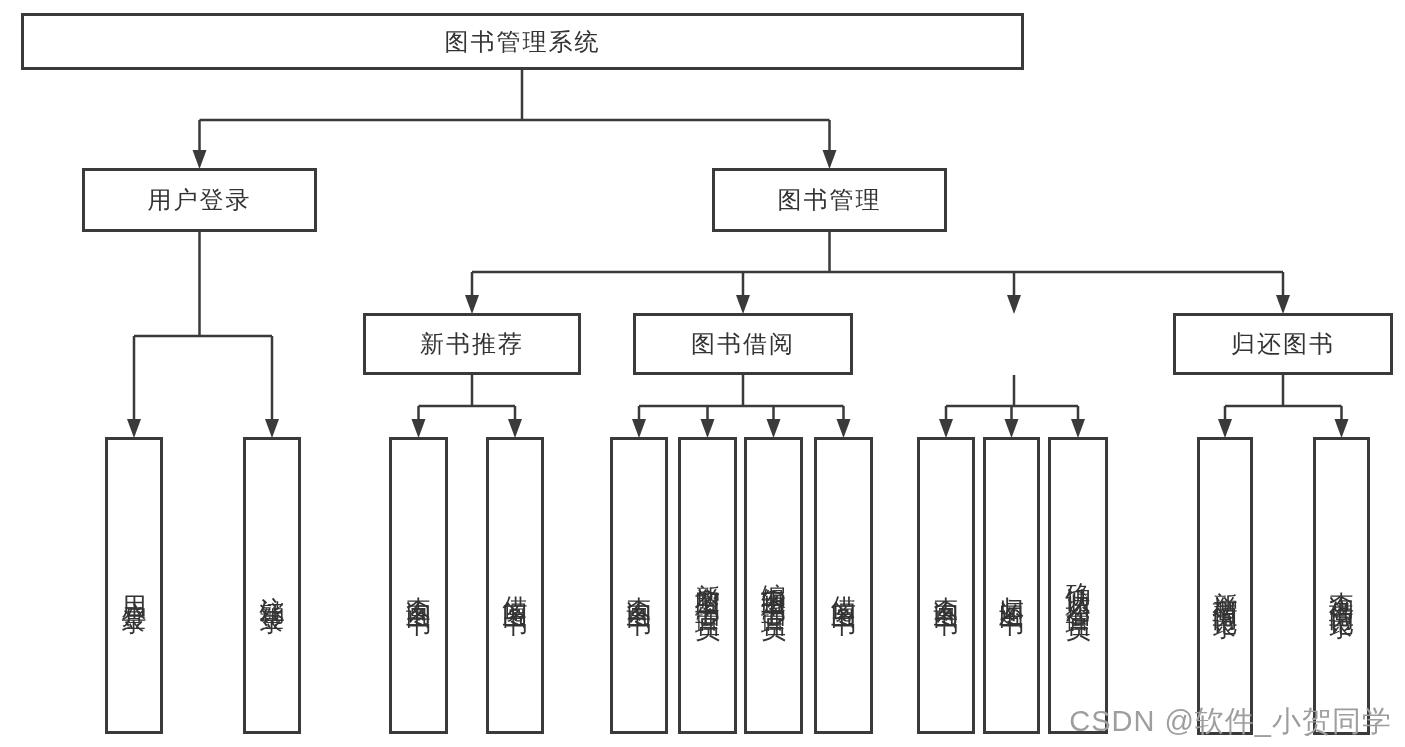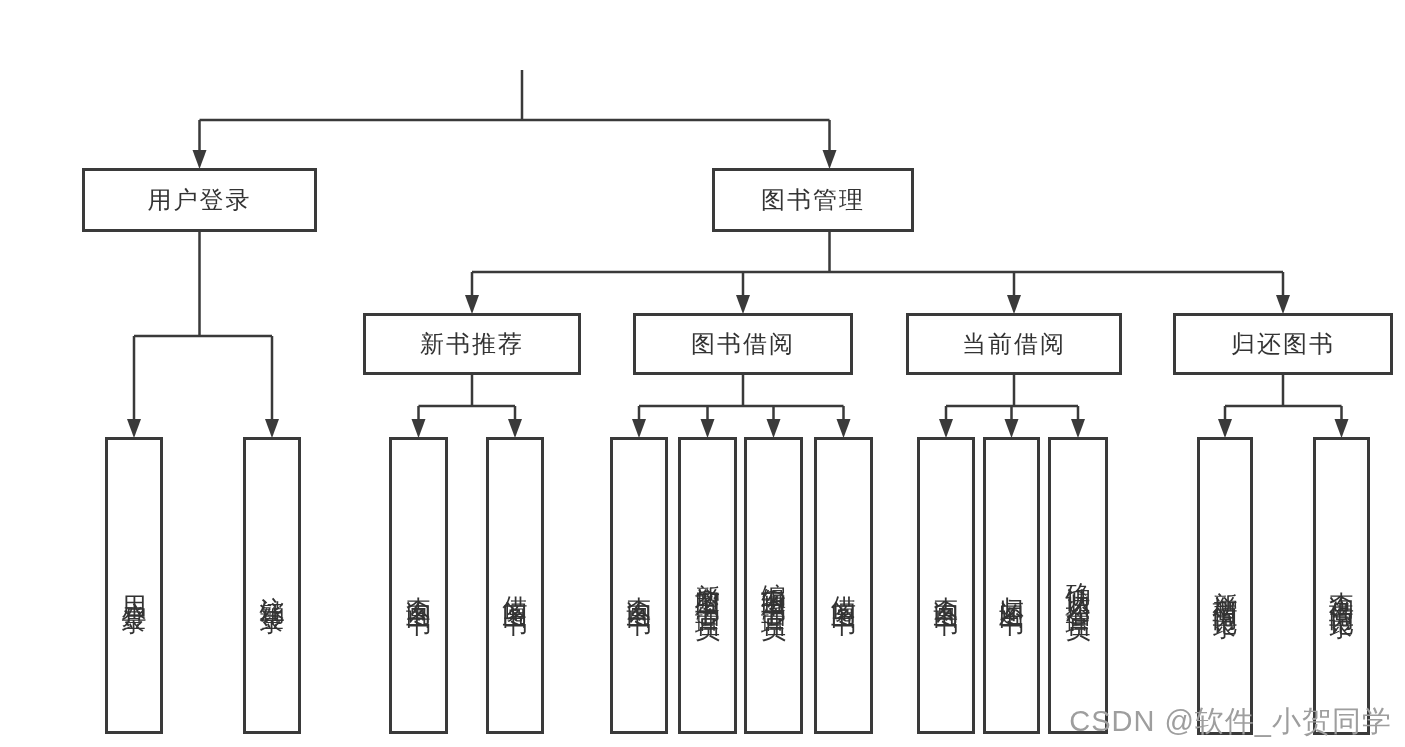--- a/index.html
+++ b/index.html
@@ -102,36 +102,36 @@
       <polygon points="1004.5,419 1018.5,419 1011.5,438"></polygon>
       <polygon points="1071,419 1085,419 1078,438"></polygon>
     </g>
     <g>
       <path d="M1283 375 V406 M1225 406 H1341.5 M1225 406 V421 M1341.5 406 V421"></path>
       <polygon points="1218,419 1232,419 1225,438"></polygon>
       <polygon points="1334.5,419 1348.5,419 1341.5,438"></polygon>
     </g>
   </svg>
 
+  <div class="node hnode" style="left:21px;top:13px;width:1003px;height:57px">
+    <span class="label">图书管理系统</span>
+  </div>
 
   <div class="node hnode" style="left:82px;top:168px;width:235px;height:64px">
     <span class="label">用户登录</span>
   </div>
-  <div class="node hnode" style="left:712px;top:168px;width:202px;height:64px">
+  <div class="node hnode" style="left:712px;top:168px;width:235px;height:64px">
     <span class="label">图书管理</span>
   </div>
 
   <div class="node hnode" style="left:633px;top:313px;width:220px;height:62px">
     <span class="label">图书借阅</span>
   </div>
   <div class="node hnode" style="left:363px;top:313px;width:218px;height:62px">
     <span class="label">新书推荐</span>
-  </div>
-  <div class="node hnode" style="left:906px;top:313px;width:216px;height:62px">
-    <span class="label">当前借阅</span>
   </div>
   <div class="node hnode" style="left:1173px;top:313px;width:220px;height:62px">
     <span class="label">归还图书</span>
   </div>
 
   <div class="node vnode" style="left:105px;top:437px;width:58px;height:297px">
     <span class="label">用户登录</span>
   </div>
   <div class="node vnode" style="left:243px;top:437px;width:58px;height:297px">
     <span class="label">注销登录</span>

